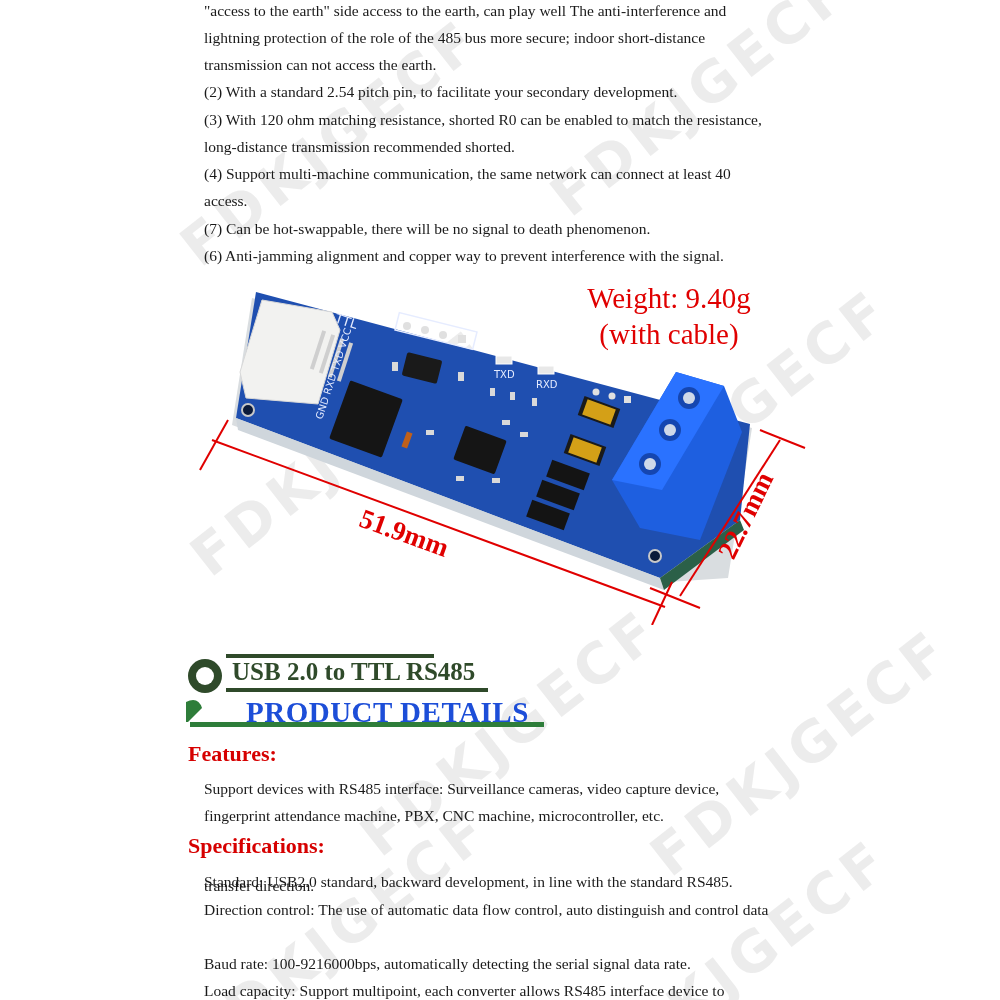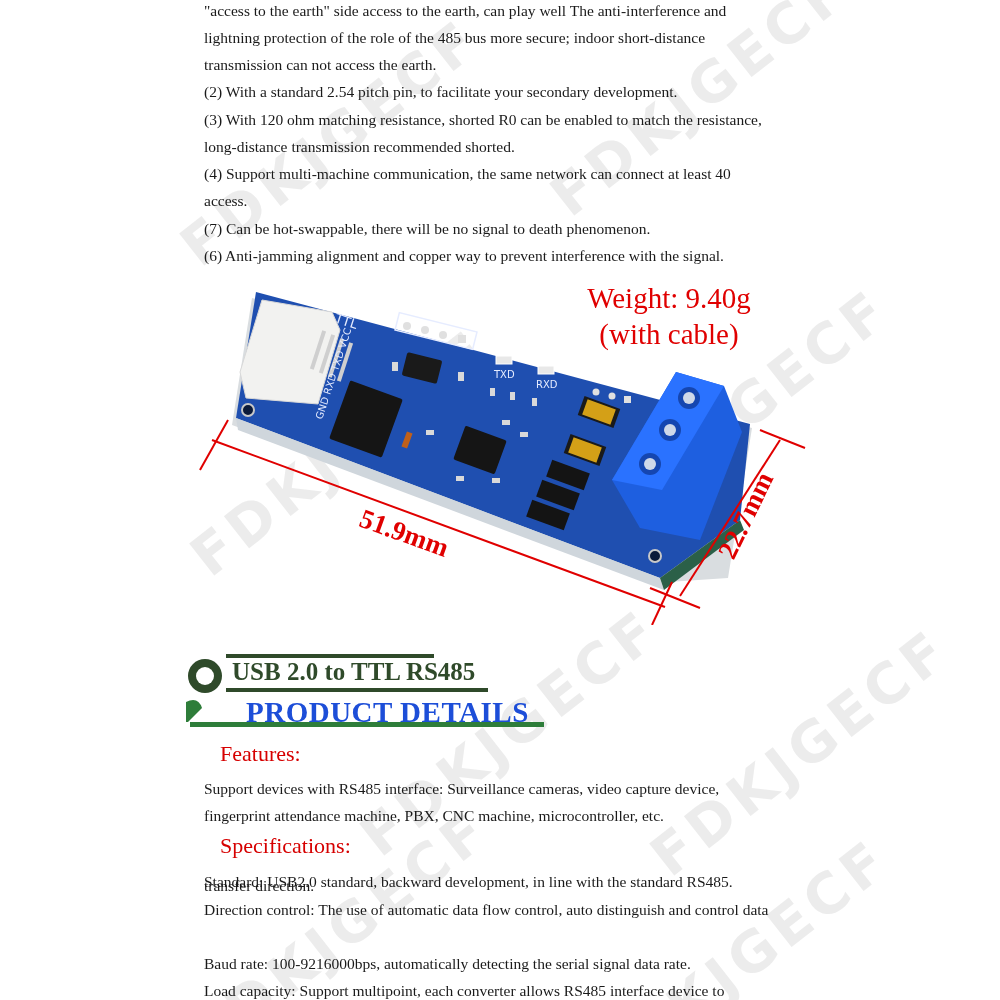--- a/index.html
+++ b/index.html
@@ -9,21 +9,21 @@
         color:rgba(200,200,200,0.35); font-size:56px; letter-spacing:6px;
         transform:rotate(-38deg); white-space:nowrap; pointer-events:none; z-index:1; }
   .line { position:absolute; left:204px; font-size:15.5px; line-height:20px; white-space:nowrap; z-index:2; }
   .diagram { position:absolute; left:190px; top:280px; width:620px; height:345px; z-index:2; }
   .weight { position:absolute; left:563px; top:280px; width:212px; text-align:center;
             color:#e00000; font-size:29px; font-weight:normal; line-height:36px; z-index:3; }
   .dim { position:absolute; color:#e00000; font-size:27px; font-weight:bold; z-index:3; white-space:nowrap; }
   .banner { position:absolute; left:186px; top:652px; width:360px; height:80px; z-index:2; }
   .banner-title { position:absolute; left:46px; top:6px; font-size:25px; color:#2f4a2a; font-weight:bold; white-space:nowrap; }
   .banner-sub { position:absolute; left:60px; top:44px; font-size:29px; color:#1d4ed8; font-weight:bold; white-space:nowrap; letter-spacing:0.5px; }
-  .heading { position:absolute; left:220px; font-size:22px; font-weight:normal; color:#d60000; z-index:2; }
+  .heading { position:absolute; left:188px; font-size:22px; font-weight:bold; color:#d60000; z-index:2; }
 </style>
 </head>
 <body>
 
 <div class="wm" style="left:150px;top:110px;">FDKJGECF</div>
 <div class="wm" style="left:520px;top:60px;">FDKJGECF</div>
 <div class="wm" style="left:160px;top:420px;">FDKJGECF</div>
 <div class="wm" style="left:560px;top:380px;">FDKJGECF</div>
 <div class="wm" style="left:330px;top:700px;">FDKJGECF</div>
 <div class="wm" style="left:620px;top:720px;">FDKJGECF</div>

